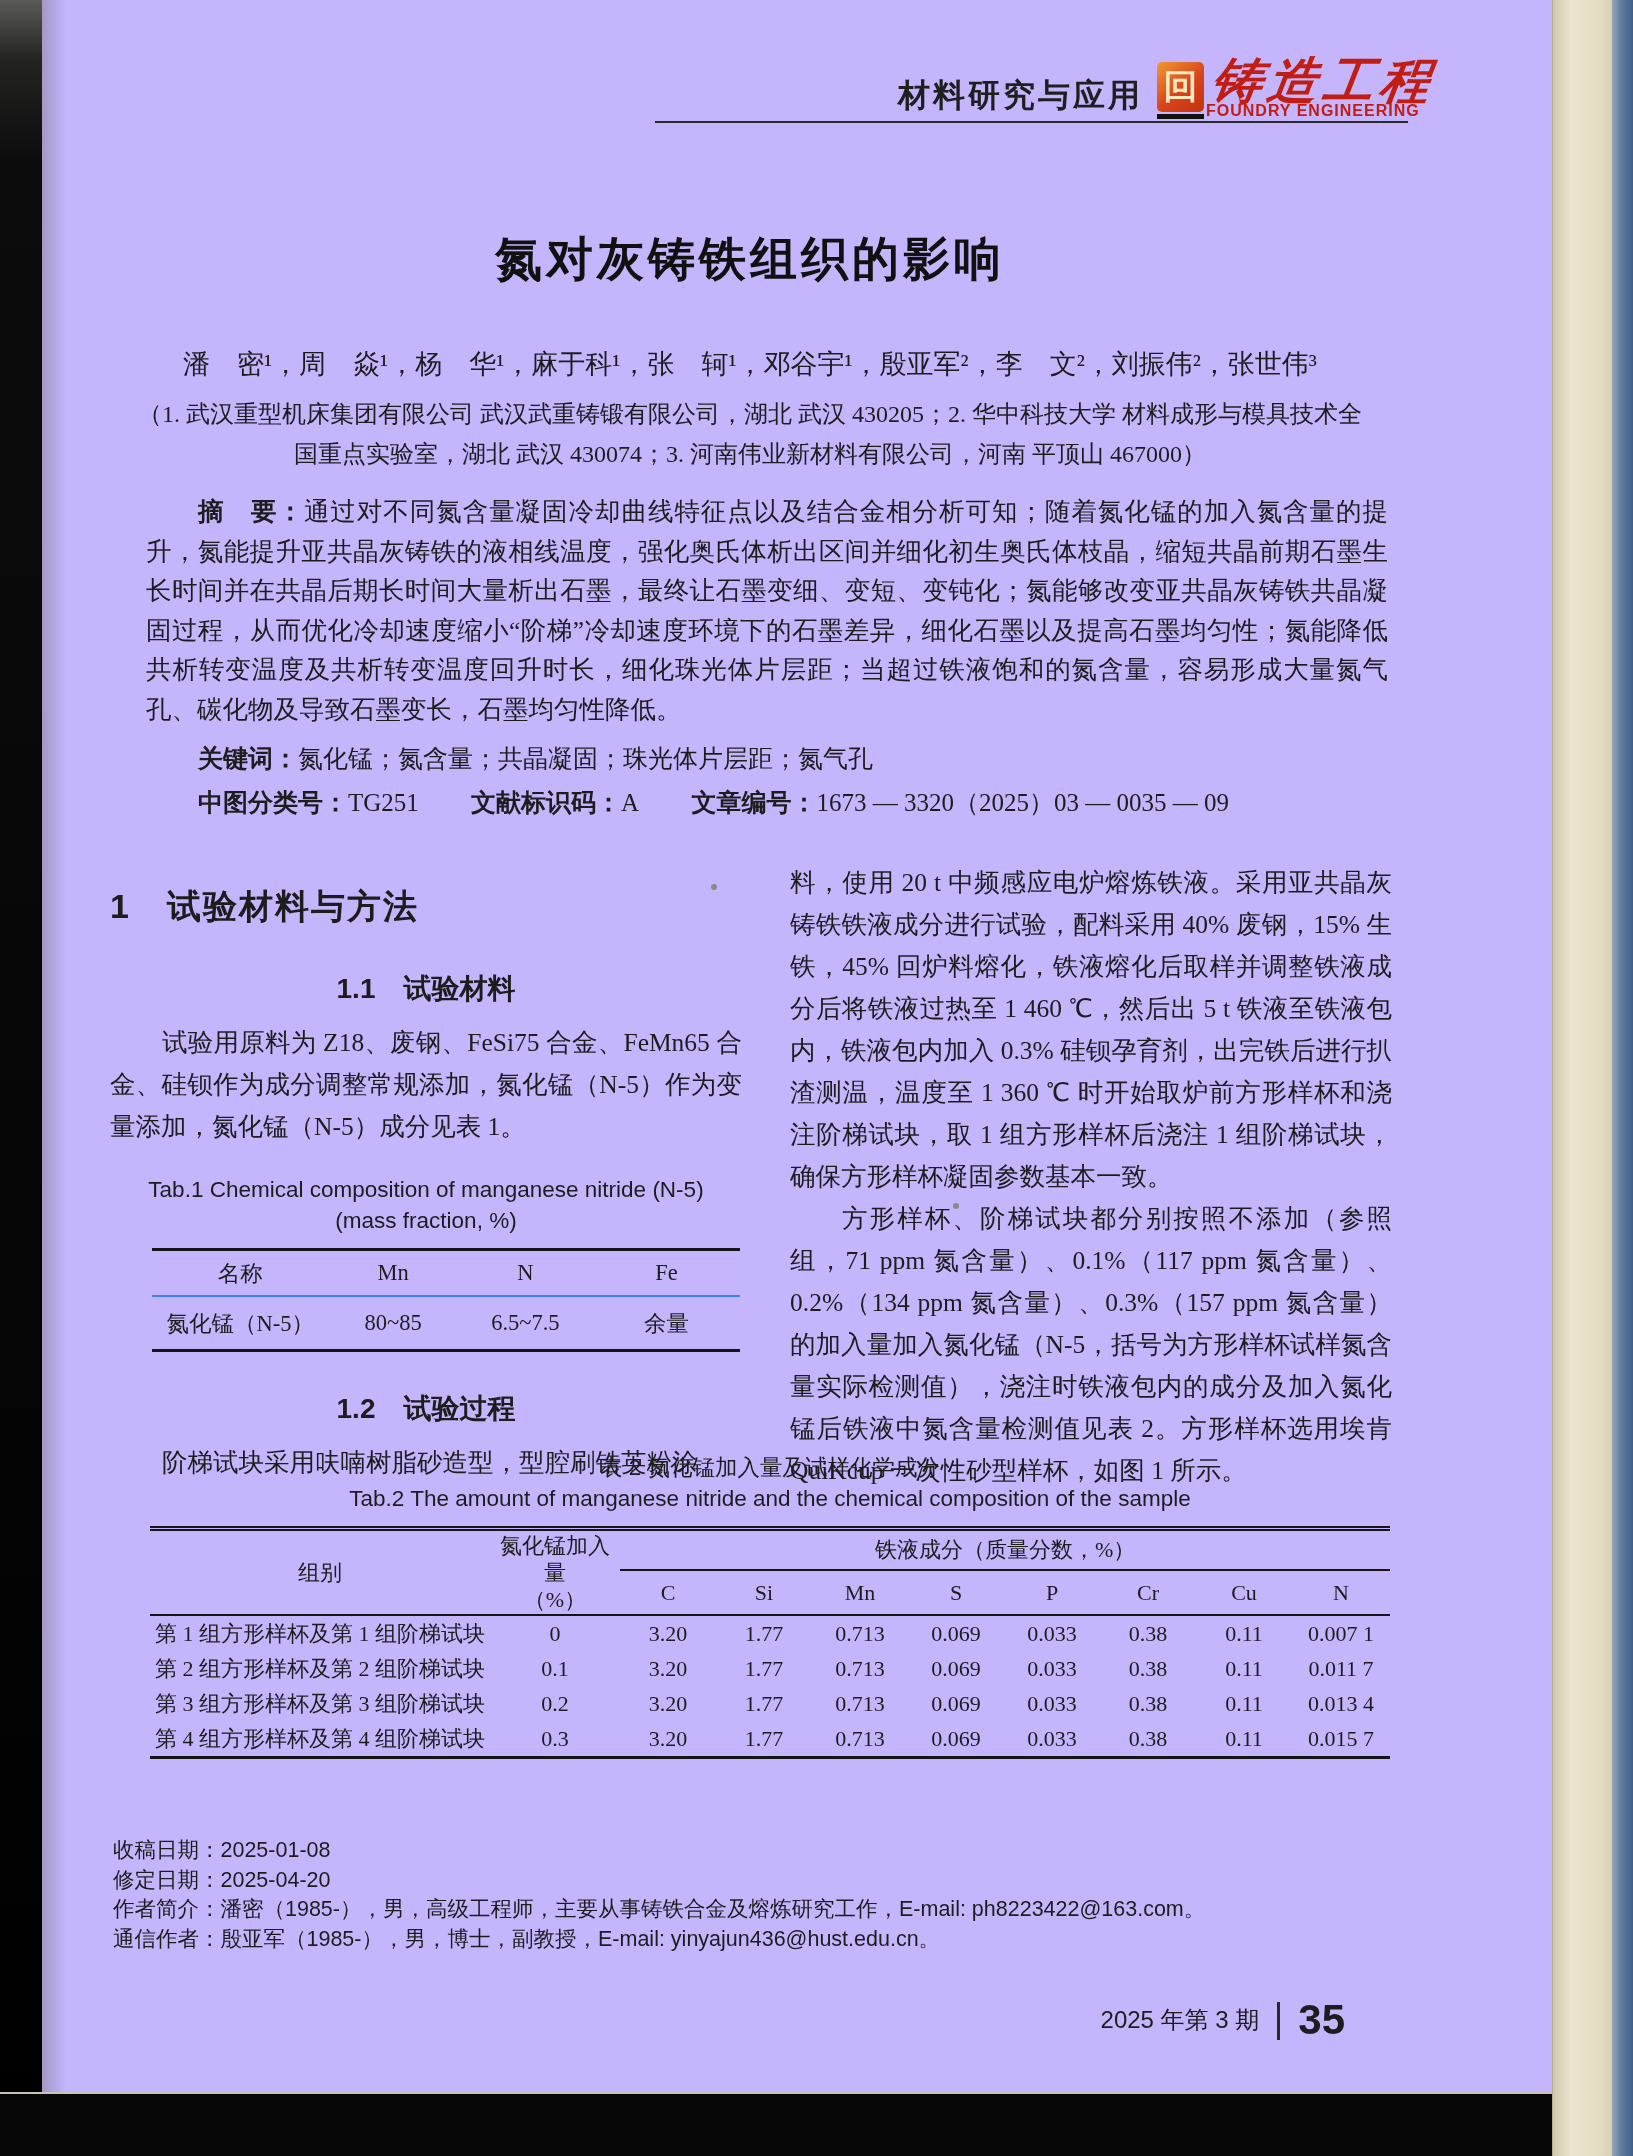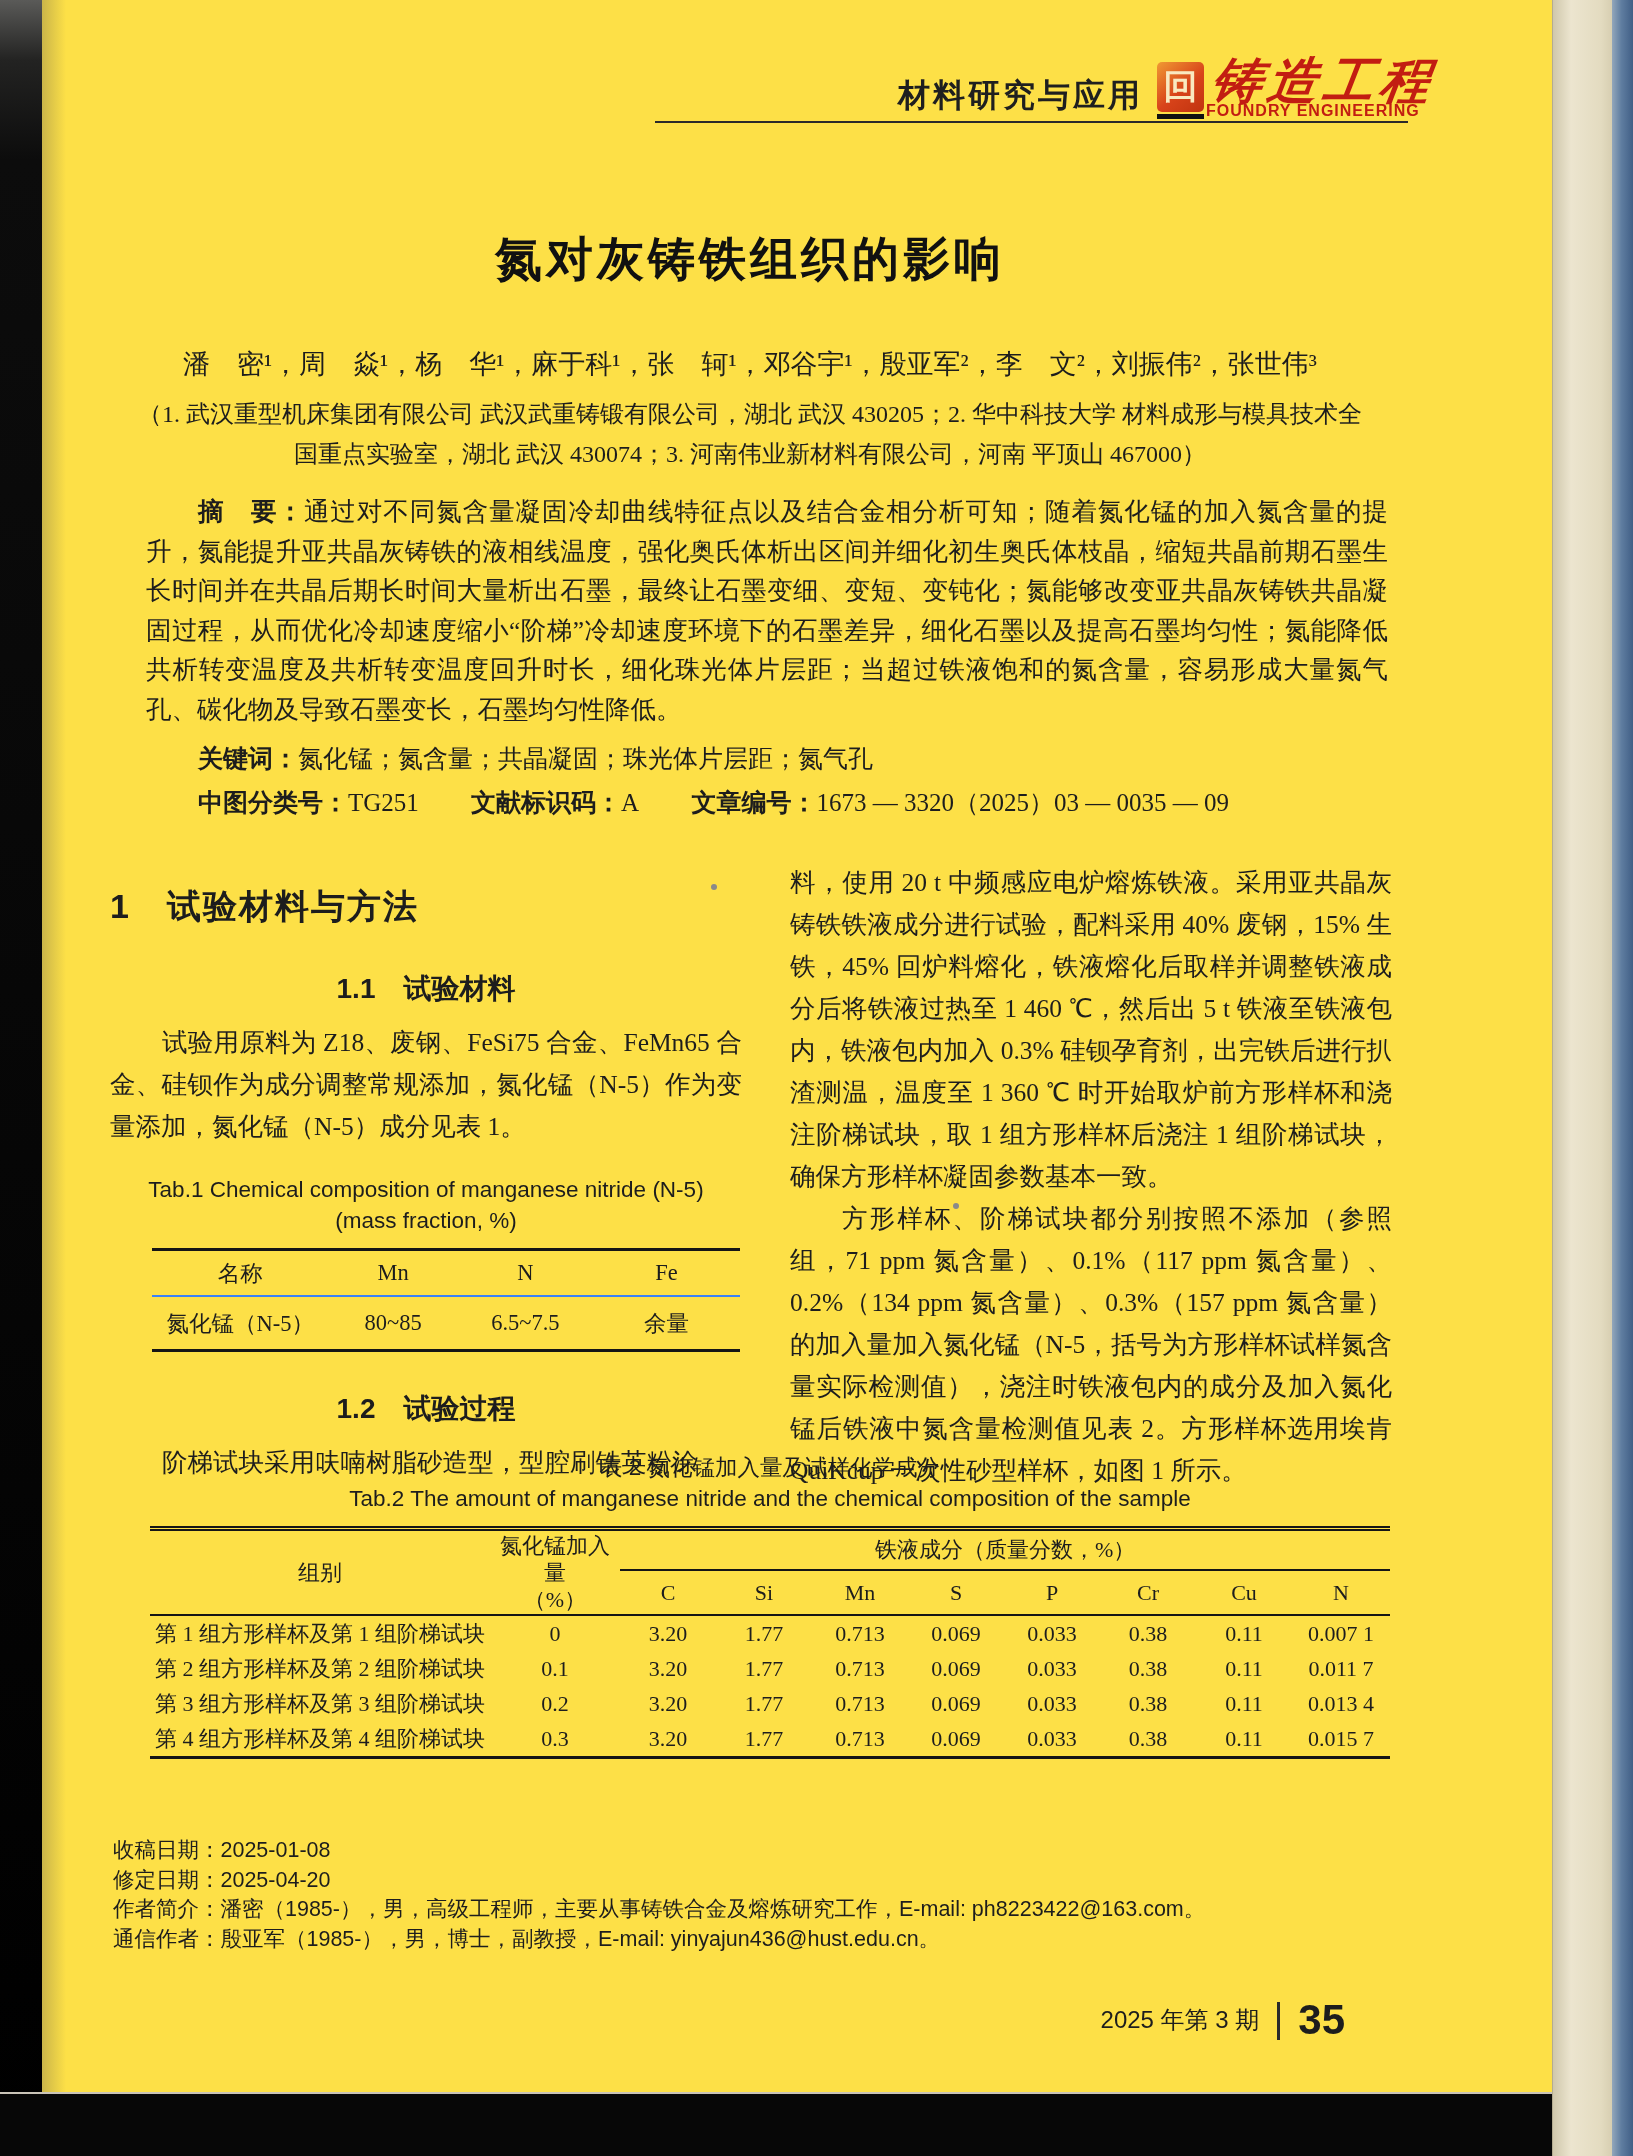--- a/index.html
+++ b/index.html
@@ -1,16 +1,16 @@
 <!DOCTYPE html>
 <html><head>
 <meta charset="utf-8">
 <style>
   html,body{margin:0;padding:0;background:#888;}
-  .page{position:relative;width:1633px;height:2156px;background:#fde047;overflow:hidden;
+  .page{position:relative;width:1633px;height:2156px;background:#c4b5fd;overflow:hidden;
         font-family:"Liberation Serif",serif;color:#1d1d1d;}
   
   .edge-left{position:absolute;left:0;top:0;width:42px;height:2156px;
              background:linear-gradient(180deg,#5a5a58 0px,#232322 60px,#0c0c0c 160px,#000 100%);}
   .paper-shade{position:absolute;left:42px;top:0;width:24px;height:2156px;
              background:linear-gradient(90deg,rgba(95,90,78,.32),rgba(95,90,78,0));}
   .edge-bottom{position:absolute;left:0;top:2092px;width:1560px;height:64px;background:#070707;
              border-top:2px solid #cac4b8;}
   .edge-cream{position:absolute;left:1552px;top:0;width:60px;height:2156px;z-index:5;
              background:linear-gradient(90deg,#cfc7ab,#ece5cf 30%,#e3dbc0 80%,#d6cdb0);

